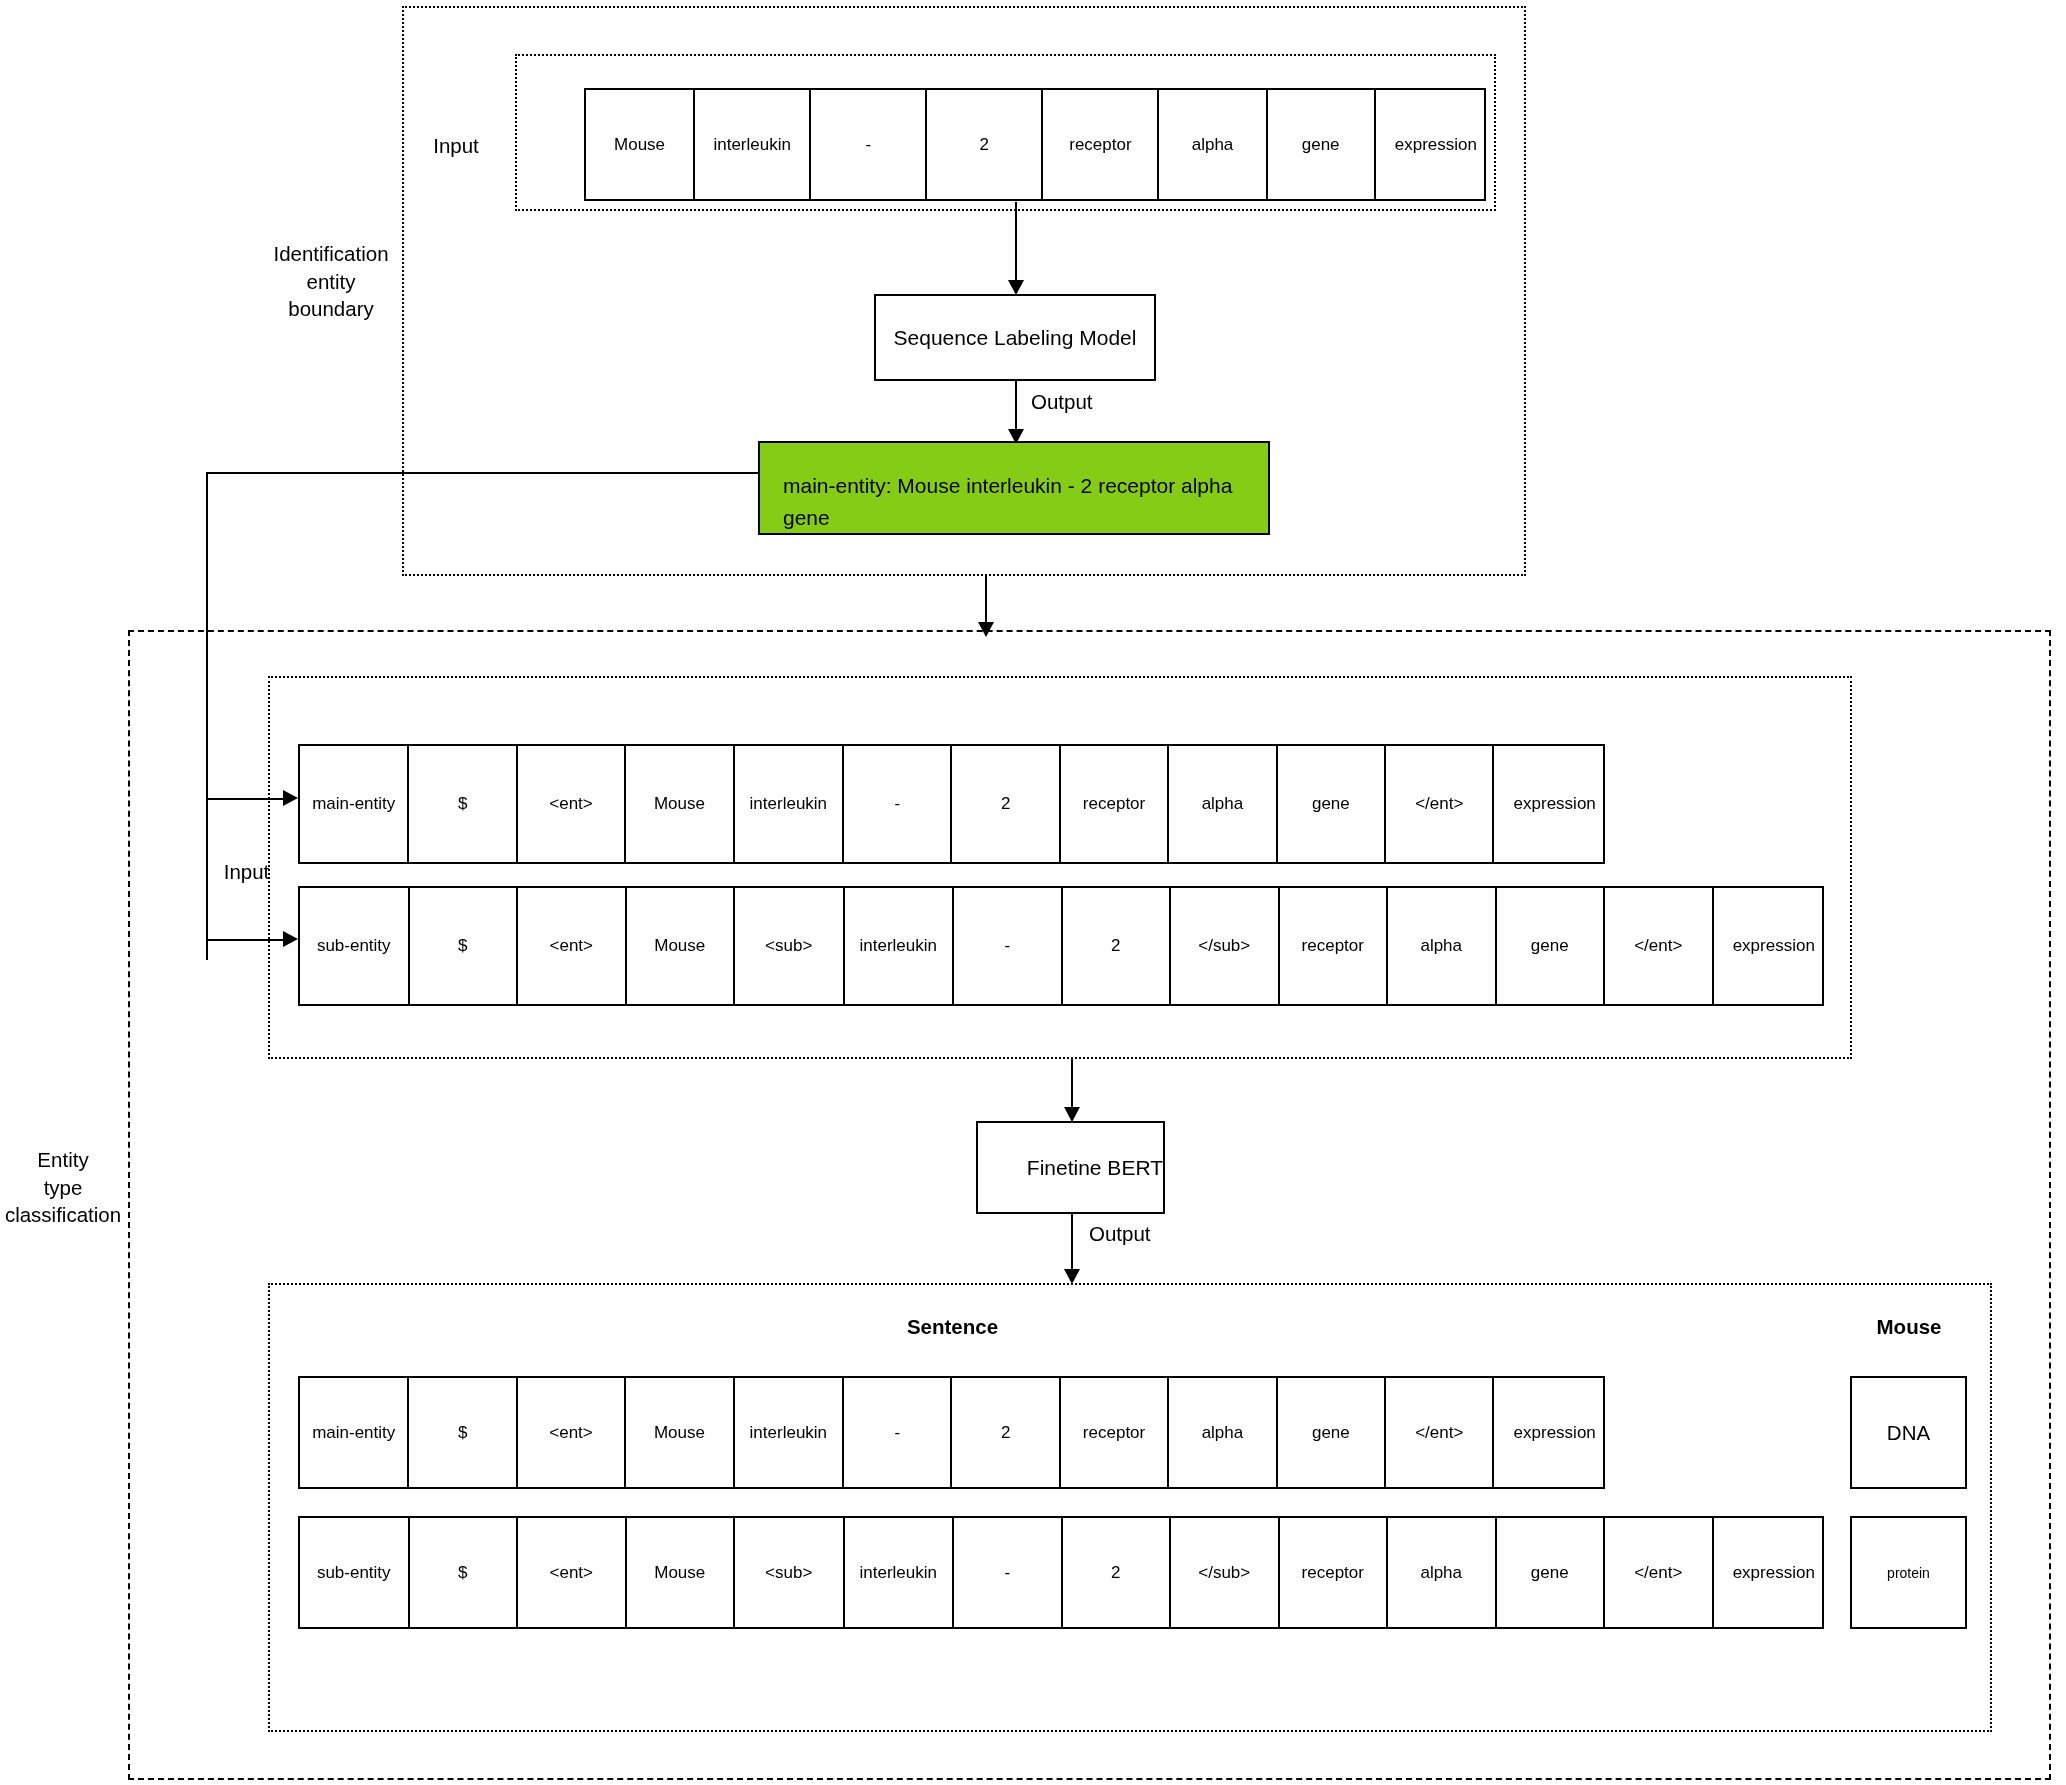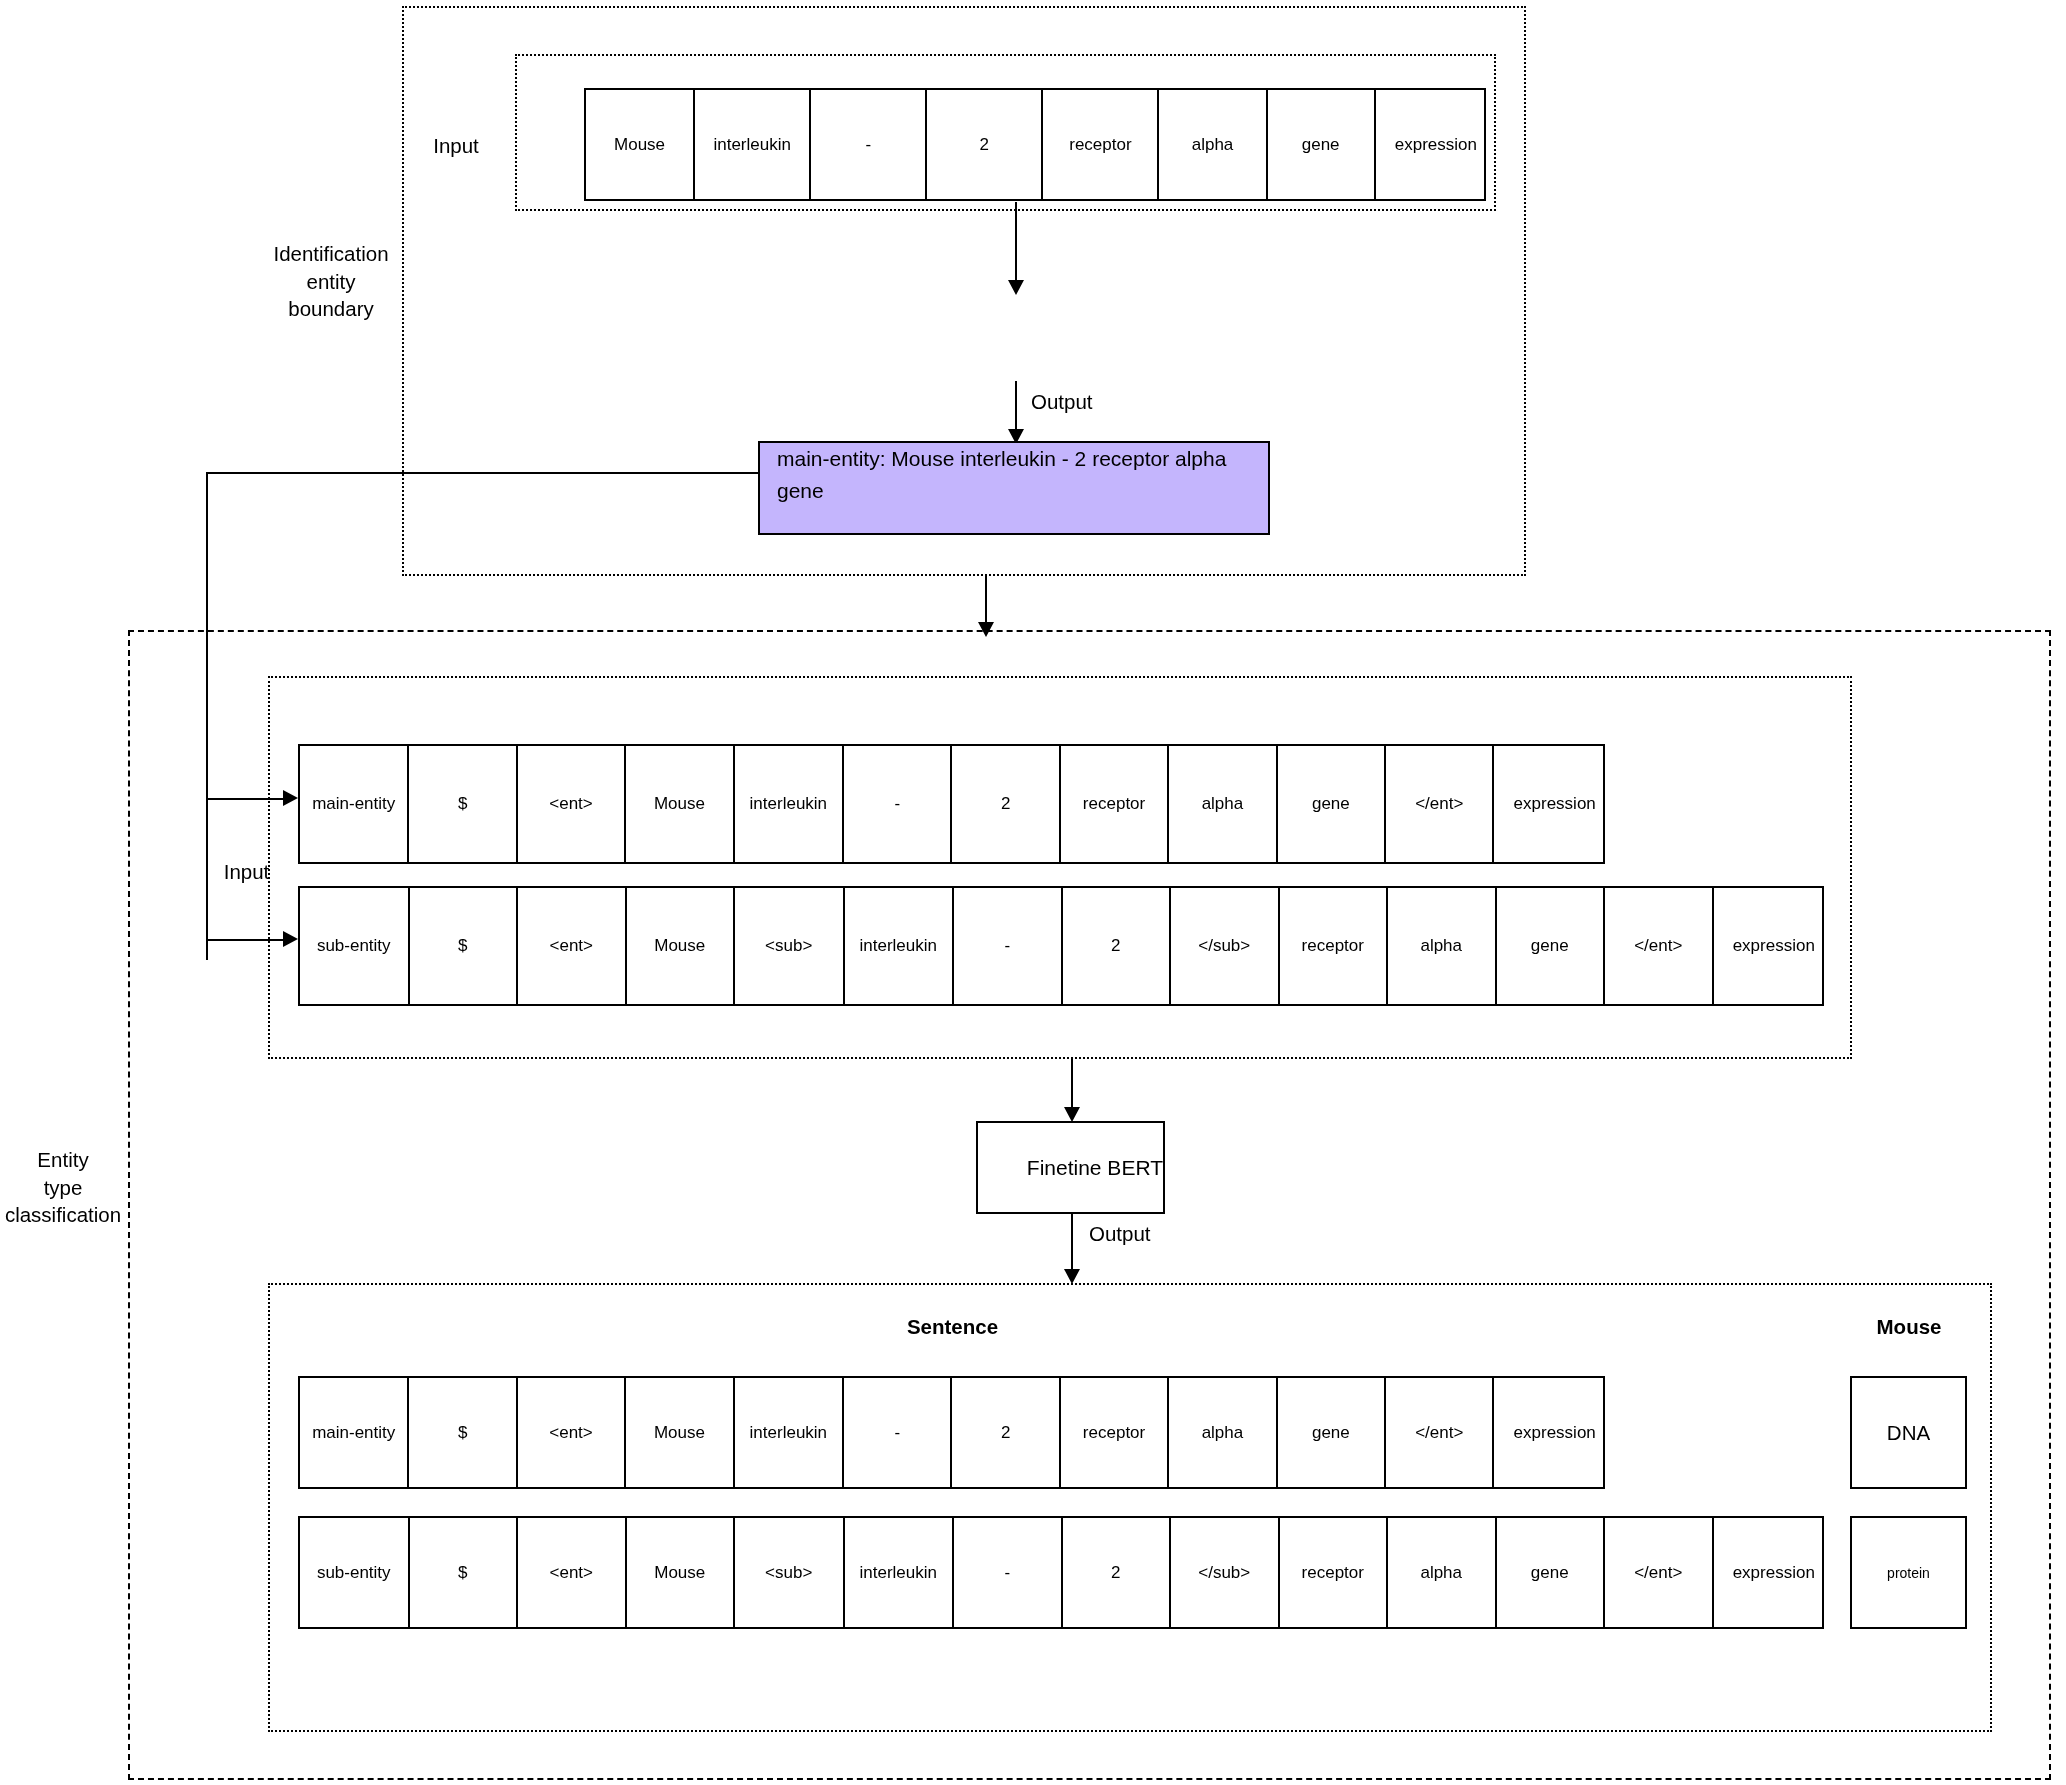--- a/index.html
+++ b/index.html
@@ -96,25 +96,25 @@
     width: 0;
     height: 0;
     border-top: 8.7px solid transparent;
     border-bottom: 8.7px solid transparent;
     border-left: 15px solid #000000;
   }
   .multiline-box {
     position: absolute;
     border: 2.4px solid #000000;
     box-sizing: border-box;
-    background: #c4b5fd;
+    background: #84cc16;
     display: flex;
     flex-direction: column;
-    justify-content: flex-start;
-    padding-left: 17px;
+    justify-content: flex-end;
+    padding-left: 23px;
     font-size: 21px;
     line-height: 1.5;
   }
 </style>
 </head>
 <body>
 
 <div id="stage">
 
   <div class="dotted-box" style="left:402px; top:6.3px; width:1124px; height:570px;"></div>
@@ -134,20 +134,23 @@
       <div class="token-cell" style="width: 117px;">2</div>
       <div class="token-cell" style="width: 117px;">receptor</div>
       <div class="token-cell" style="width: 109px;">alpha</div>
       <div class="token-cell" style="width: 109px;">gene</div>
       <div class="token-cell" style="width: 109px;">expression</div>
     </div>
 
   <div class="vline" style="left:1015px; top:202px; height:87px;"></div>
   <div class="arrow-down" style="left:1008px; top:280px;"></div>
 
+  <div class="solid-box" style="left:874px; top:294px; width:282px; height:87px; font-size:21px;">
+    <span>Sequence Labeling Model</span>
+  </div>
 
   <div class="vline" style="left:1015px; top:381px; height:59px;"></div>
   <div class="arrow-down" style="left:1008px; top:429px;"></div>
   <div class="label" style="left:1031px; top:388px; width:102px; text-align:left;">Output</div>
 
   <div class="multiline-box" style="left:758px; top:441px; width:512px; height:94px;">
     <div>main-entity: Mouse interleukin - 2 receptor alpha gene</div>
   </div>
 
   <div class="hline" style="left:206px; top:472px; width:554px;"></div>

